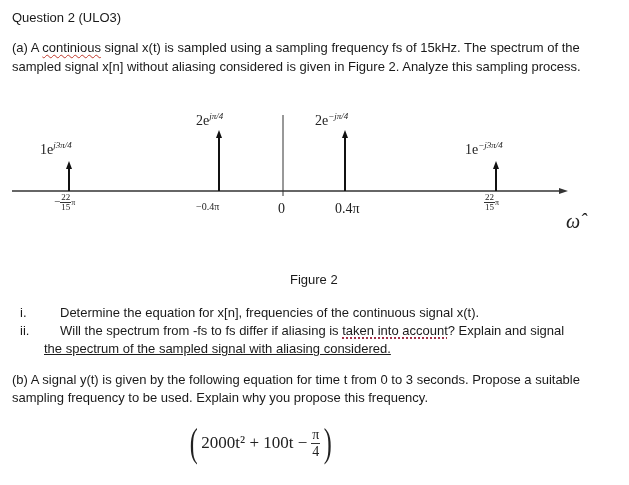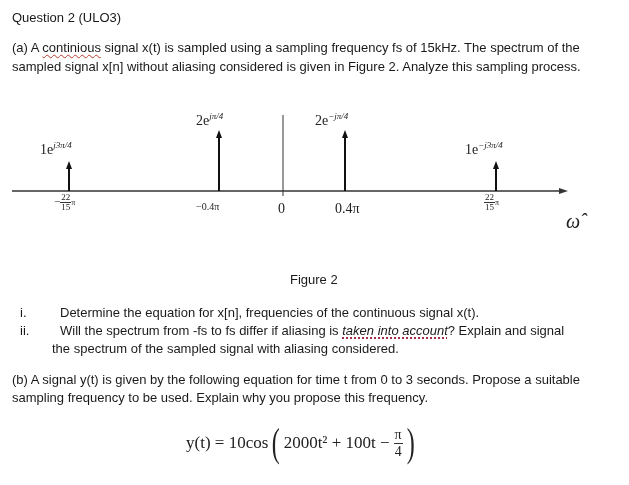--- a/index.html
+++ b/index.html
@@ -1,20 +1,20 @@
 <!DOCTYPE html>
 <html><head>
 <meta charset="utf-8">
 <style>
   html,body{margin:0;padding:0;background:#ffffff;}
   body{width:629px;height:485px;position:relative;overflow:hidden;
        font-family:"Liberation Sans","DejaVu Sans",sans-serif;color:#1a1a1a;font-size:13px;}
   .p{position:absolute;left:12px;white-space:nowrap;line-height:19px;}
   .spell{text-decoration:underline wavy #c0392b;text-decoration-thickness:1px;text-underline-offset:2px;}
-  .gram{text-decoration:underline dotted #a0304a;text-decoration-thickness:2px;text-underline-offset:2px;font-style:italic;}
+  .gram{text-decoration:underline dotted #a0304a;text-decoration-thickness:2px;text-underline-offset:2px;}
   .math{font-family:"Liberation Serif","DejaVu Serif",serif;color:#222;}
   .lbl{position:absolute;white-space:nowrap;font-family:"Liberation Serif","DejaVu Serif",serif;color:#222;}
   .frac{display:inline-flex;flex-direction:column;align-items:center;vertical-align:middle;font-size:9px;line-height:9px;}
   .frac .num{border-bottom:1px solid #333;padding:0 1px;text-align:right;}
   sup{font-size:9px;font-style:italic;}
 </style>
 </head>
 <body>
 
 <div class="p" style="top:8px;text-align:center;">Question 2 (ULO3)</div>
@@ -79,28 +79,27 @@
 <div class="p" style="top:270px;left:290px;">Figure 2</div>
 
 <div>
   <div class="p" style="top:303px;left:20px;">i.</div>
   <div class="p" style="top:303px;left:60px;">Determine the equation for x[n], frequencies of the continuous signal x(t).</div>
 
   <div class="p" style="top:321px;left:20px;">ii.</div>
   <div class="p" style="top:321px;left:60px;">
     <span>Will the spectrum from -fs to fs differ if aliasing is </span><span class="gram">taken into account</span><span>? Explain and signal</span>
   </div>
-  <div class="p" style="top:339px;left:52px;">the spectrum of the sampled signal with aliasing considered.</div>
+  <div class="p" style="top:339px;left:44px;text-decoration:underline;">the spectrum of the sampled signal with aliasing considered.</div>
 </div>
 
 <div class="p" style="top:370px;text-align:center;">(b) A signal y(t) is given by the following equation for time t from 0 to 3 seconds. Propose a suitable</div>
 <div class="p" style="top:388px;">sampling frequency to be used. Explain why you propose this frequency.</div>
 
 <div class="math" style="position:absolute;left:186px;top:420px;font-size:17px;display:flex;align-items:center;height:46px;">
-  <span style="font-style:normal;">y(t) = 10cos</span>
   <span style="font-size:40px;line-height:40px;font-weight:100;margin:0 1px;transform:scaleX(0.6);">(</span>
   <span>2000t² + 100t −</span>
   <span class="frac" style="font-size:14px;line-height:16px;margin-left:4px;">
     <span class="num">π</span>
     <span>4</span>
   </span>
   <span style="font-size:40px;line-height:40px;margin-left:1px;transform:scaleX(0.6);">)</span>
 </div>
 
 </body></html>

